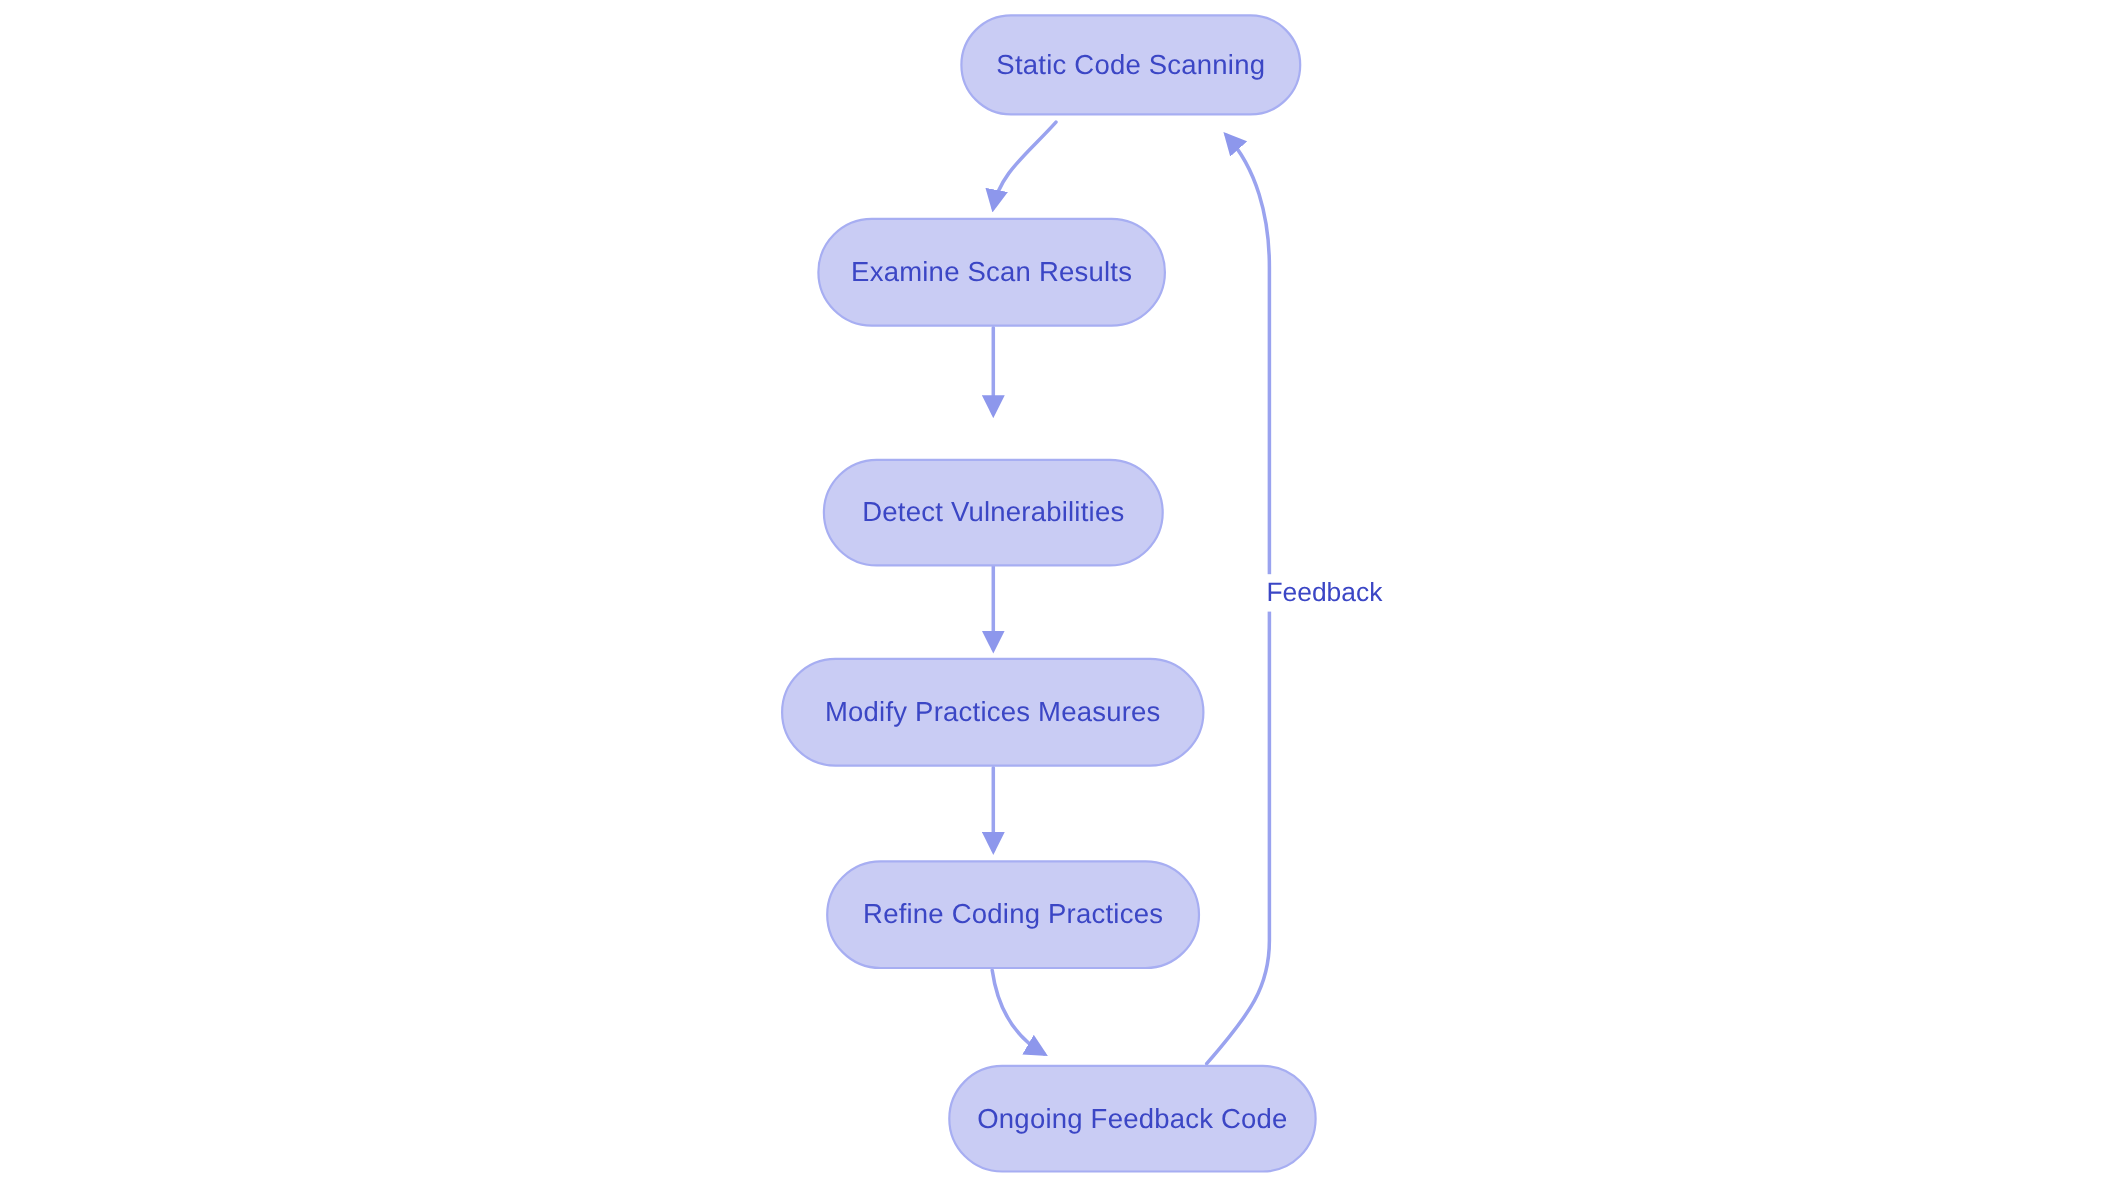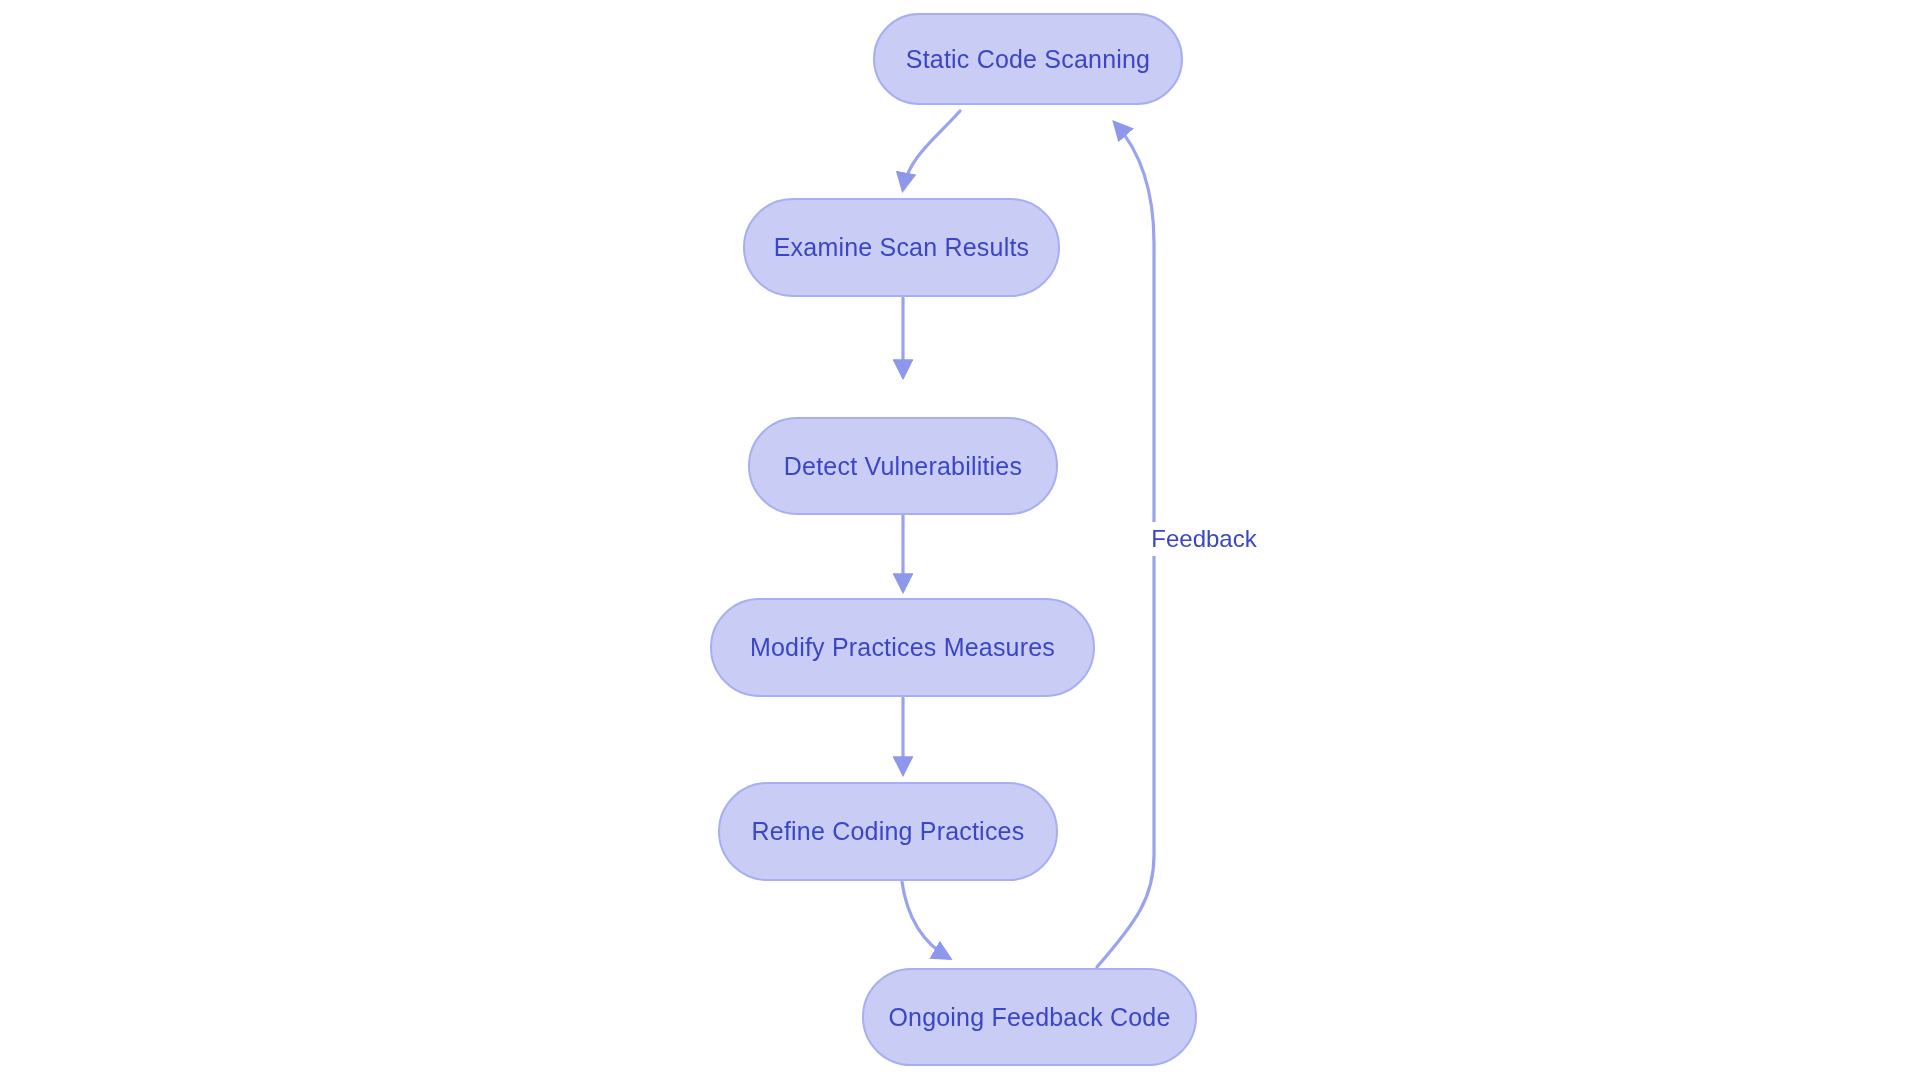--- a/index.html
+++ b/index.html
@@ -71,21 +71,21 @@
       </div>
       <div class="flow-node" style="left: 743px; top: 198px; width: 317px; height: 99px;">
         <span>Examine Scan Results</span>
       </div>
       <div class="flow-node" style="left: 748px; top: 385px; width: 310px; height: 98px; margin-top: 32px;">
         <span>Detect Vulnerabilities</span>
       </div>
       <div class="flow-node" style="left: 710px; top: 598px; width: 385px; height: 99px;">
         <span>Modify Practices Measures</span>
       </div>
-      <div class="flow-node" style="left: 718px; top: 782px; width: 340px; height: 99px;">
+      <div class="flow-node" style="left: 751px; top: 782px; width: 340px; height: 99px;">
         <span>Refine Coding Practices</span>
       </div>
       <div class="flow-node" style="left: 862px; top: 968px; width: 335px; height: 98px;">
         <span>Ongoing Feedback Code</span>
       </div>
     </div>
 
   <div class="edge-label" id="feedback-label" style="left: 1204px; top: 539px;">Feedback</div>
 </div>
 

